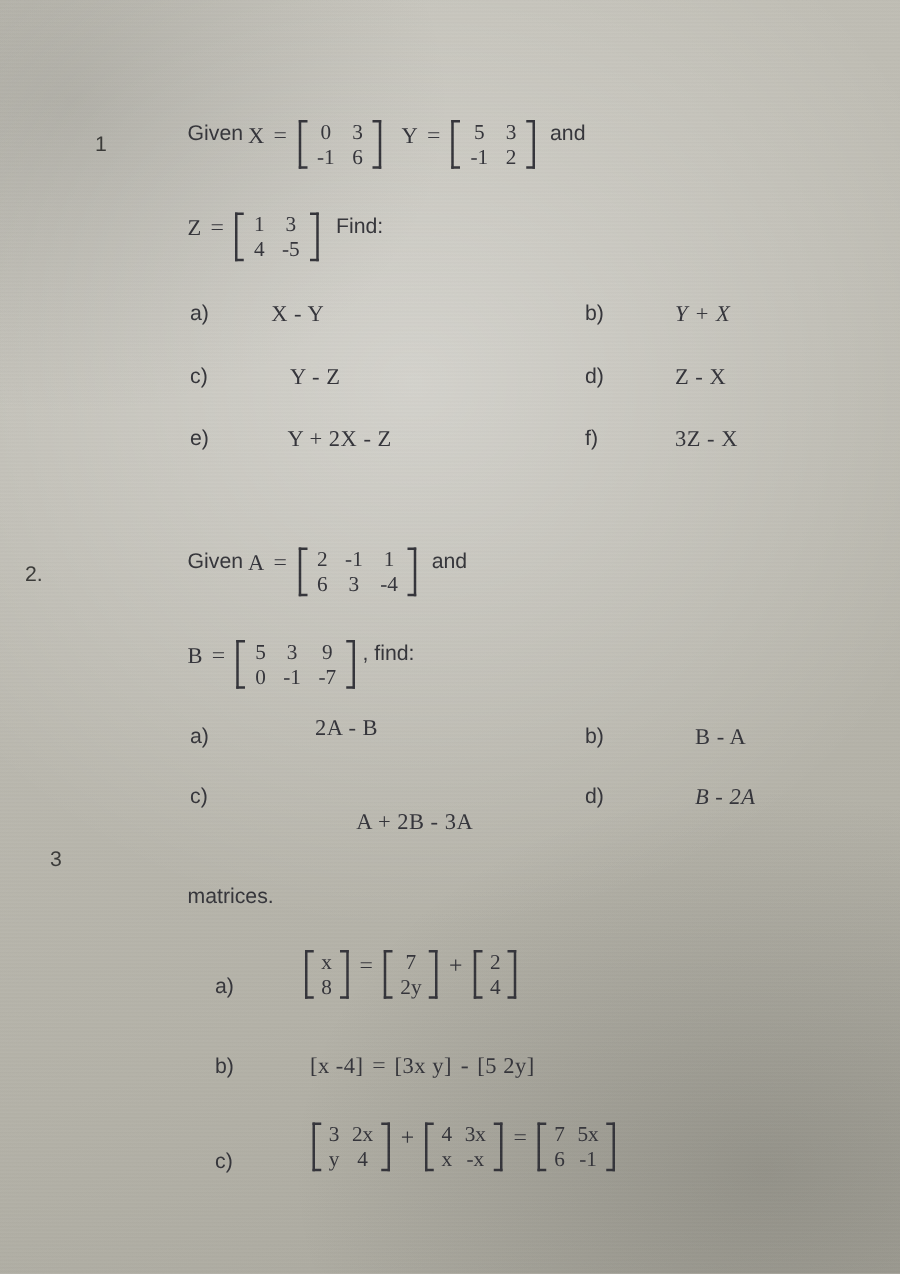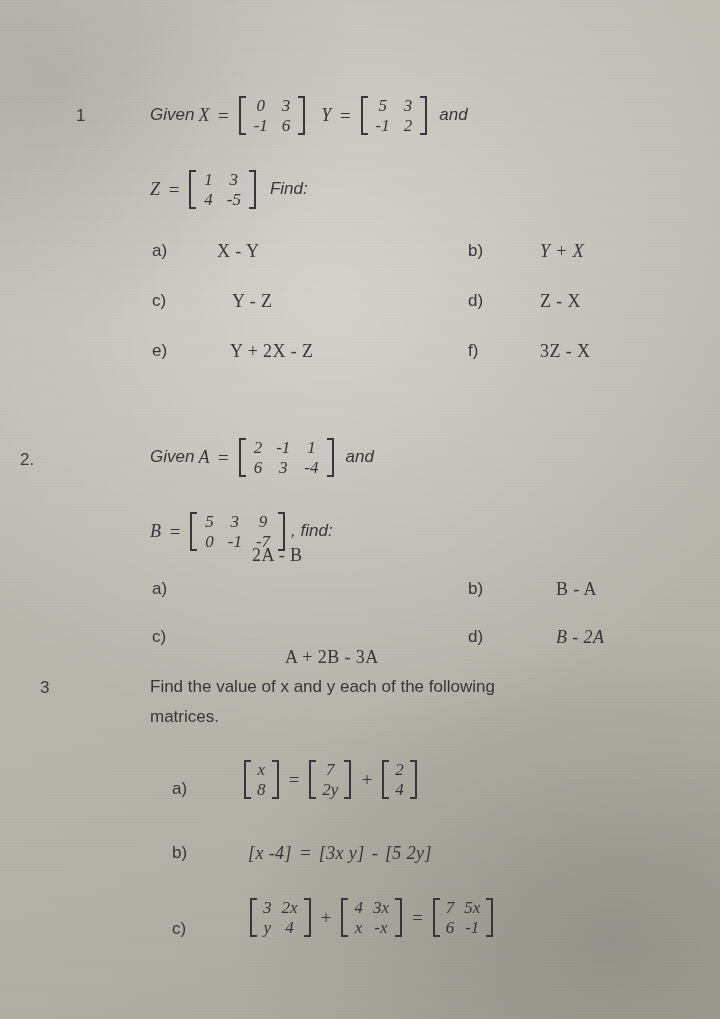--- a/index.html
+++ b/index.html
@@ -101,23 +101,22 @@
     font-size: 18px;
     color: #34343a;
     letter-spacing: 0.4px;
   }
   .txt {
     font-size: 17px;
     color: #35353a;
   }
   .eqline {
     display: flex;
-    align-items: center;
+    align-items: flex-start;
     gap: 4px;
-    font-style: italic;
   }
   .op {
     font-family: "Liberation Serif", serif;
     font-size: 19px;
     color: #34343a;
     padding: 0 3px;
   }
   
   .soft { filter: blur(0.25px); }
 </style>
@@ -262,31 +261,30 @@
           </tr>
         </tbody>
           </table>
         <span class="br r"></span>
       </span>
       <span class="txt">, find:</span>
     </span>
   </div>
 
   <div class="blk" style="left:152px; top:578px;">a)</div>
-  <div class="blk expr" style="left:252px; top:543px;">2A - B</div>
+  <div class="blk expr" style="left:252px; top:570px;">2A - B</div>
   <div class="blk" style="left:468px; top:578px;">b)</div>
   <div class="blk expr" style="left:556px; top:577px;">B - A</div>
 
   <div class="blk" style="left:152px; top:626px;">c)</div>
   <div class="blk expr" style="left:252px; top:645px;margin-left:33px;">A + 2B - 3A</div>
   <div class="blk" style="left:468px; top:626px;">d)</div>
   <div class="blk expr" style="left:556px; top:625px;font-style:italic;">B - 2A</div>
 
   <div class="qnum" style="left:40px; top:678px;">3</div>
-  <div class="blk soft" style="left:150px; top:676px; width:540px;">Find the value of x and y each of the following</div>
   <div class="blk soft" style="left:150px; top:706px;">matrices.</div>
 
   <div class="blk" style="left:172px; top:778px;">a)</div>
   <div class="blk" style="left:242px; top:760px;">
     <span class="eqline">
       <span class="mx tight">
         <span class="br l"></span>
         <table>
           <tbody>
               <tr>

